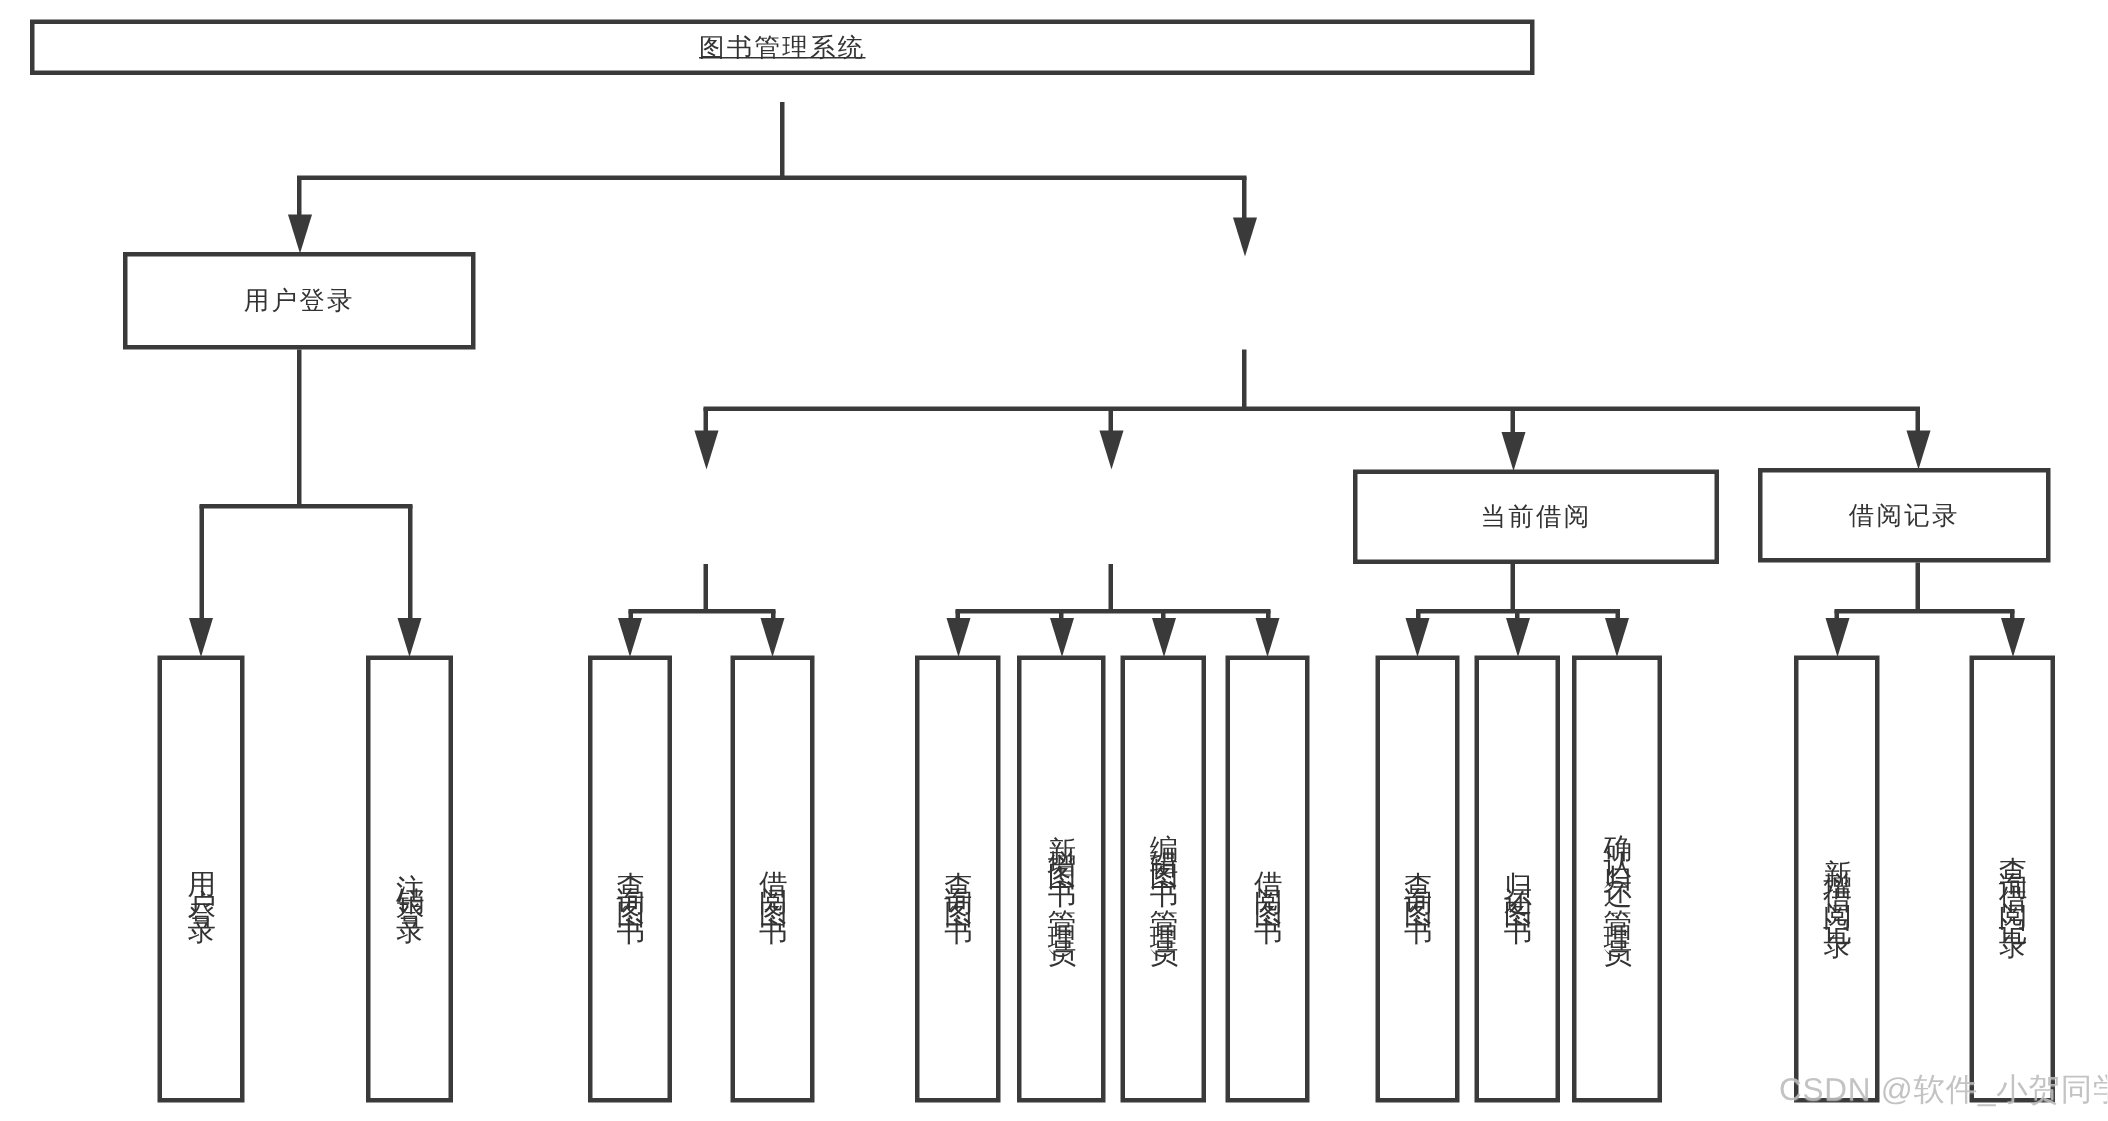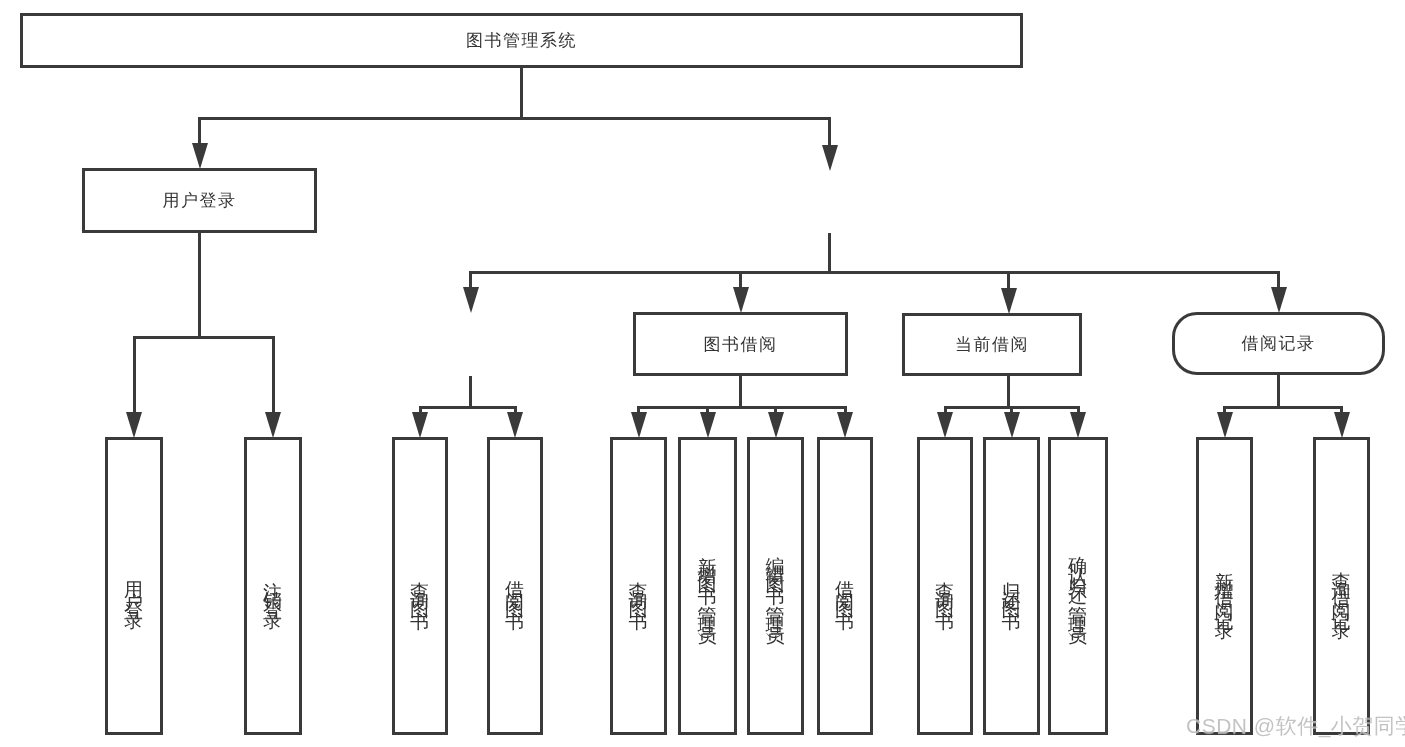--- a/index.html
+++ b/index.html
@@ -64,33 +64,30 @@
     text-shadow: 0 1px 1px rgba(255,255,255,0.7);
     z-index: 20;
     white-space: nowrap;
   }
 </style>
 </head>
 <body>
 
 <div id="canvas">
   <div class="watermark">CSDN @软件_小贺同学</div>
-<div class="node" style="left: 20px; top: 13px; width: 1003px; height: 55px;">
+<div class="node" style="left: 20px; top: 13px; width: 1003px; height: 37px; text-decoration: underline;">
       <span class="lbl-h">图书管理系统</span>
     </div>
     <div class="node" style="left: 82px; top: 168px; width: 235px; height: 65px;">
       <span class="lbl-h">用户登录</span>
     </div>
-    <div class="node" style="left: 633px; top: 312px; width: 215px; height: 64px;">
-      <span class="lbl-h">图书借阅</span>
-    </div>
-    <div class="node" style="left: 902px; top: 313px; width: 180px; height: 63px;">
+    <div class="node" style="left: 902px; top: 313px; width: 244px; height: 63px;">
       <span class="lbl-h">当前借阅</span>
     </div>
-    <div class="node" style="left: 1172px; top: 312px; width: 213px; height: 63px; border-radius: 25px;">
+    <div class="node" style="left: 1172px; top: 312px; width: 195px; height: 63px;">
       <span class="lbl-h">借阅记录</span>
     </div>
     <div class="node" style="left: 105px; top: 437px; width: 58px; height: 298px;">
       <span class="lbl-v">用户登录</span>
     </div>
     <div class="node" style="left: 244px; top: 437px; width: 58px; height: 298px;">
       <span class="lbl-v">注销登录</span>
     </div>
     <div class="node" style="left: 392px; top: 437px; width: 56px; height: 298px;">
       <span class="lbl-v">查询图书</span>

